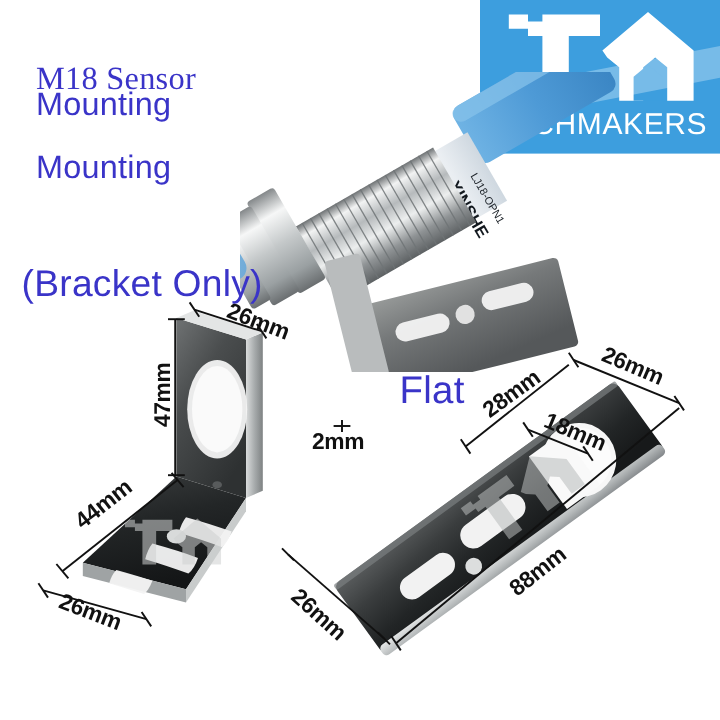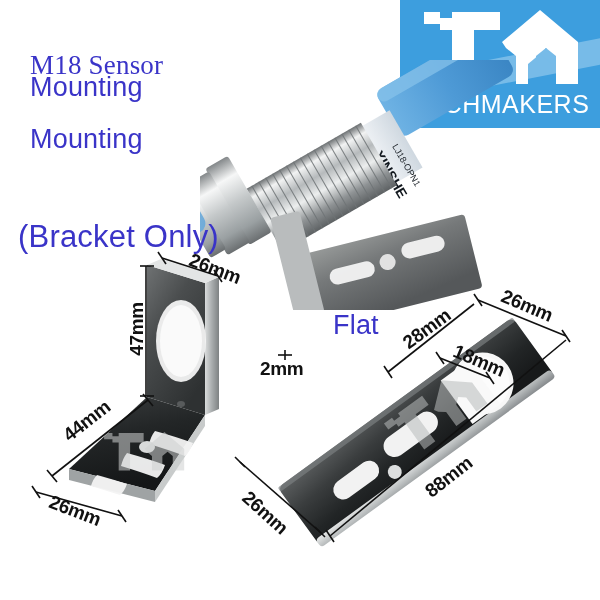--- a/index.html
+++ b/index.html
@@ -8,21 +8,21 @@
   #stage{position:relative;width:600px;height:600px;background:#ffffff;overflow:hidden;}
 
   
   .hl{position:absolute;color:#3a34c8;font-size:27px;line-height:30px;
       letter-spacing:.2px;white-space:pre;font-weight:400;}
   #t-l1{left:30px;top:50px;font-family:Liberation Serif, serif;}
   #t-l2{left:30px;top:72px;}
   #t-l3{left:30px;top:124px;}
   #t-only{left:18px;top:222px;font-size:31px;}
   #t-lbr{left:18px;top:258px;font-size:25px;}
-  #t-flat{left:333px;top:310px;font-size:27px;text-align:right;}
+  #t-flat{left:333px;top:310px;font-size:32px;text-align:right;}
 
   
   #logo{position:absolute;left:400px;top:0;width:200px;height:128px;
         background:#3d9ede;overflow:hidden;}
   #logo .shine{position:absolute;left:-30px;top:56px;width:280px;height:26px;
         background:rgba(255,255,255,.30);transform:rotate(-11deg);}
   #logo .mark{position:absolute;left:18px;top:8px;width:168px;height:80px;}
   #logo .wordmark{position:absolute;left:0;top:90px;width:200px;text-align:center;
         color:#fff;font-size:25px;letter-spacing:.5px;font-weight:400;}
 

